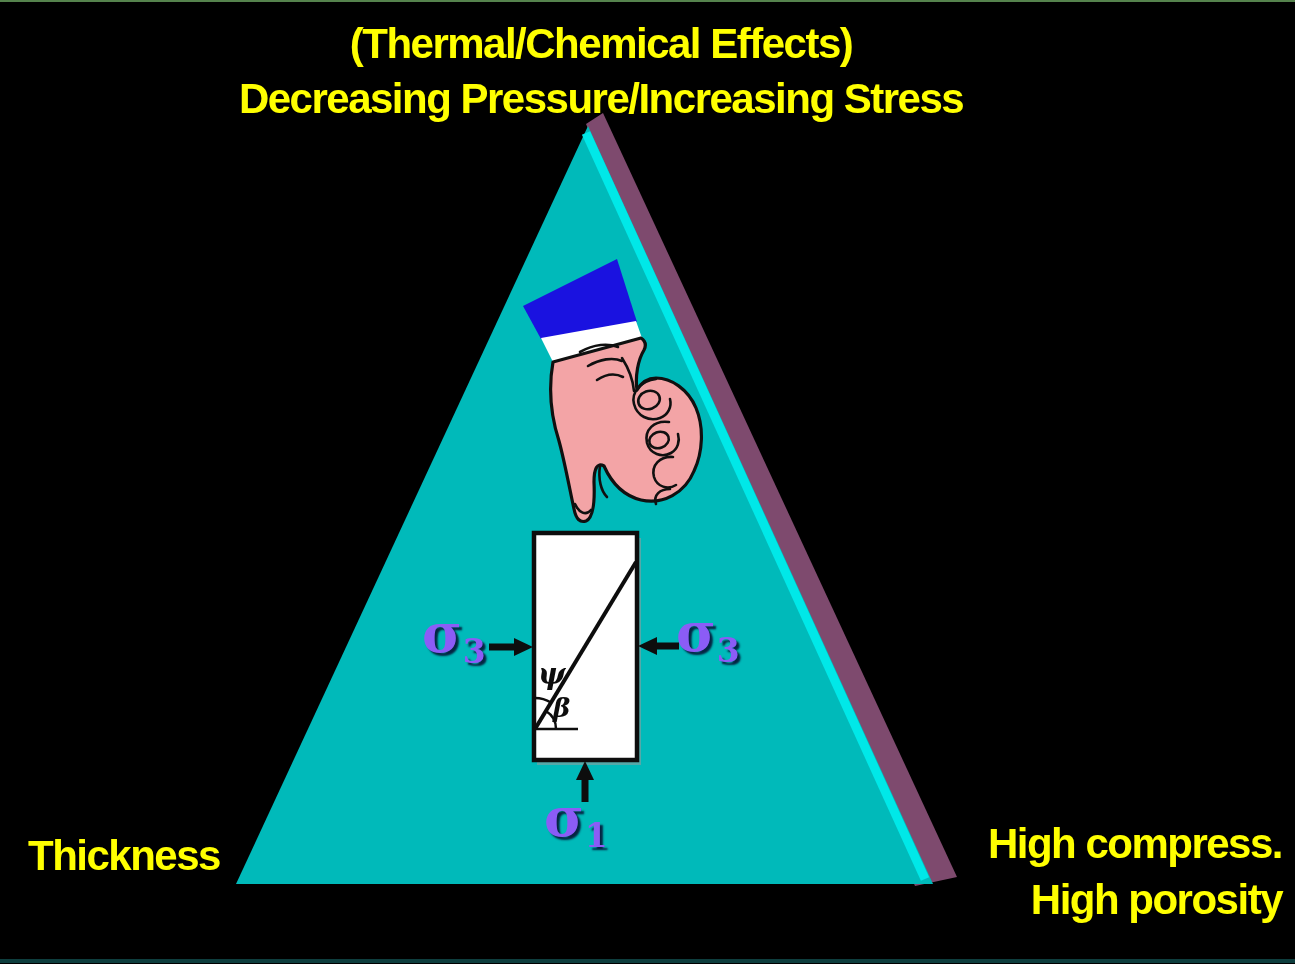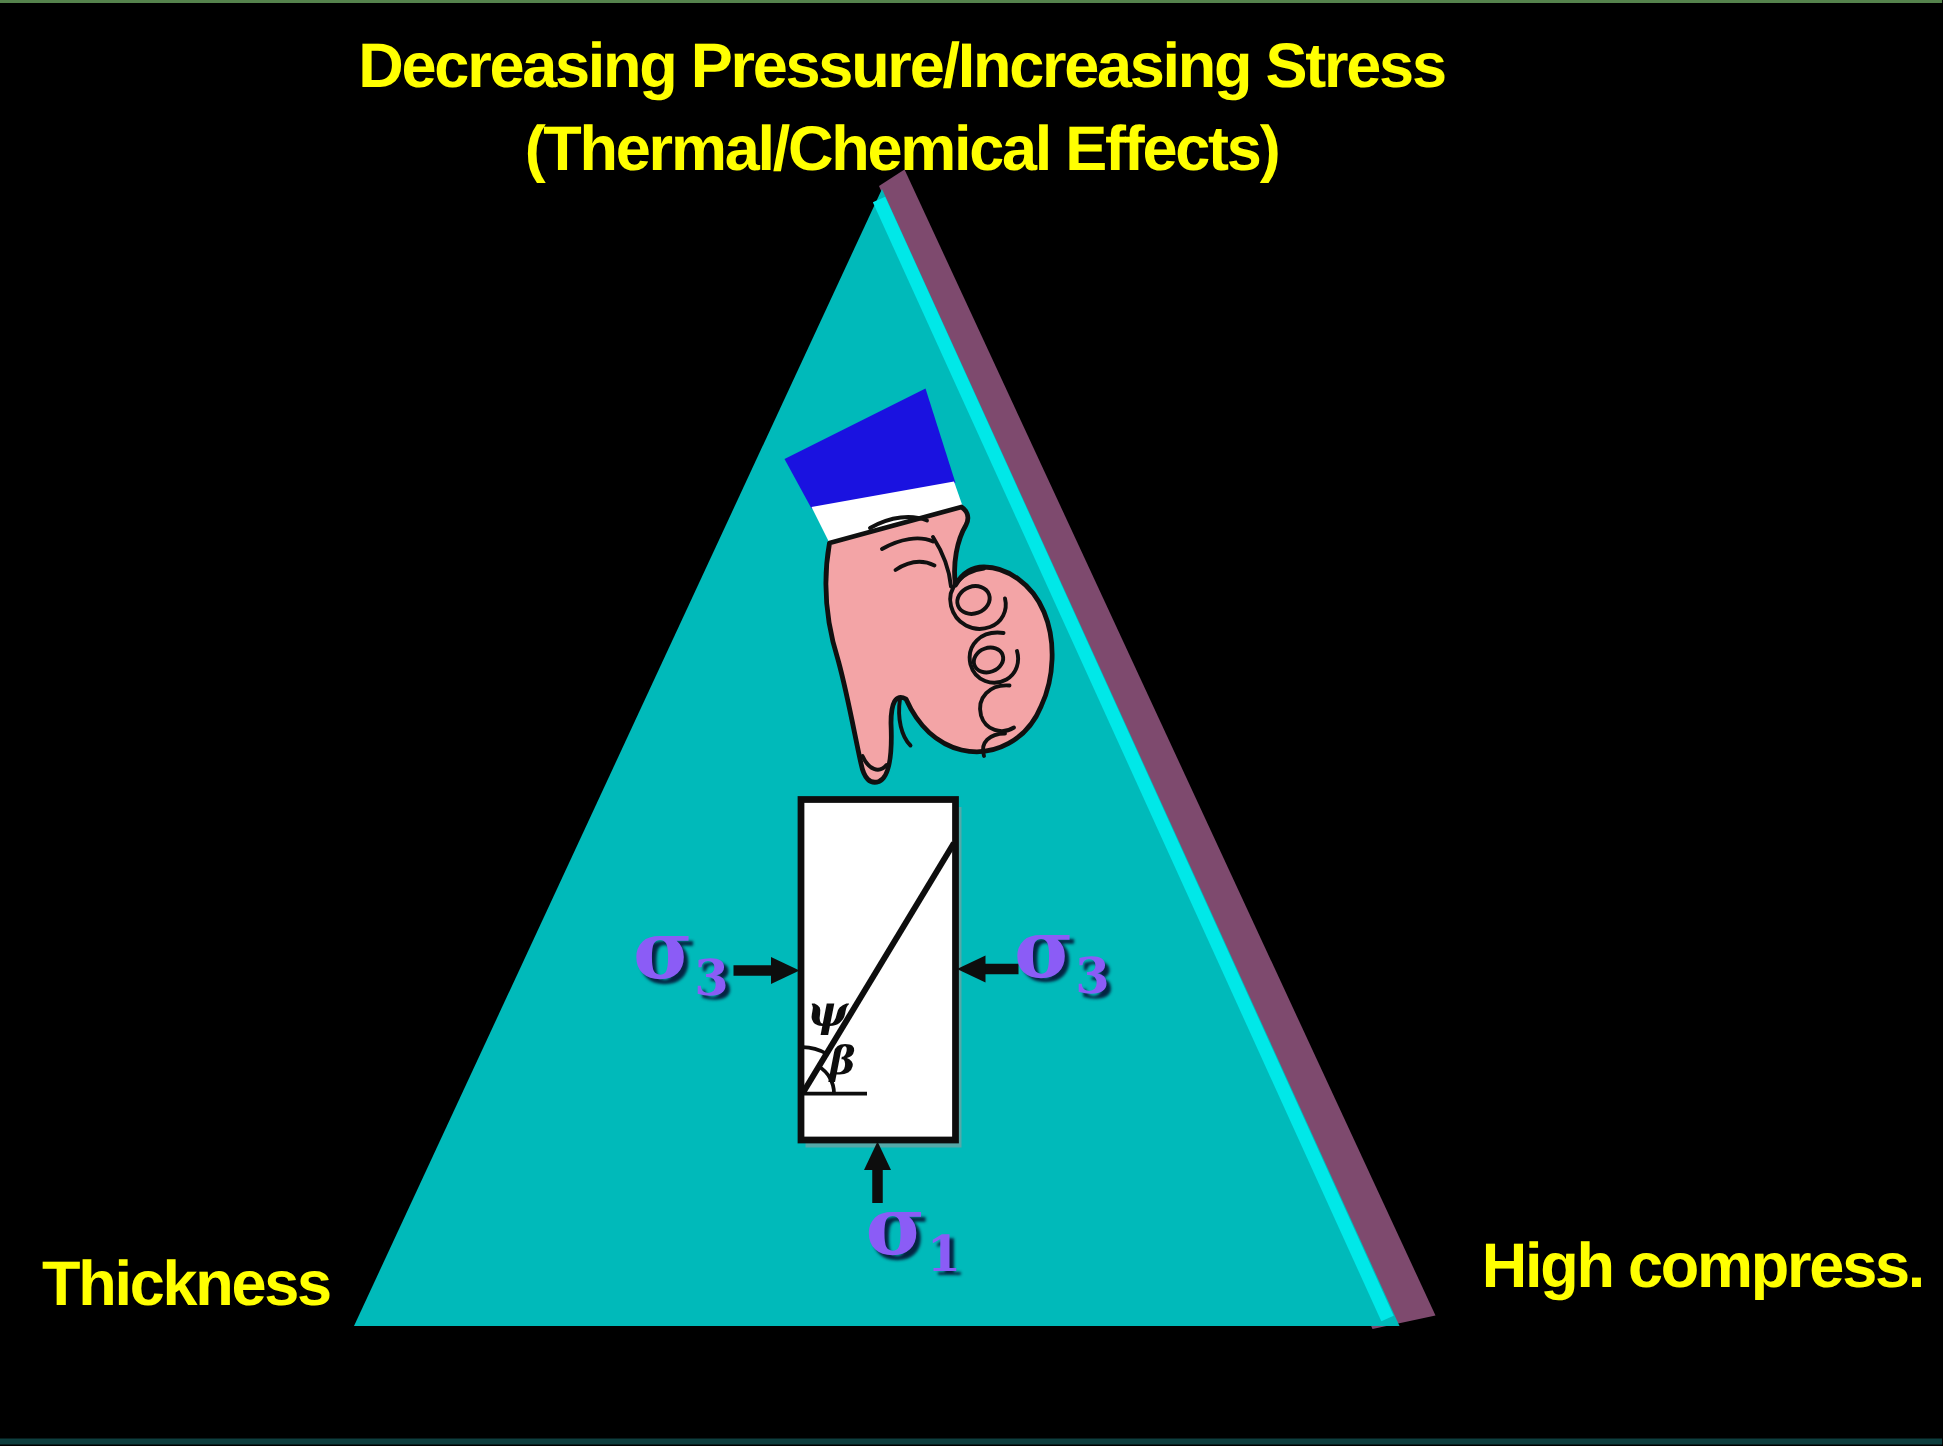--- a/index.html
+++ b/index.html
@@ -69,42 +69,42 @@
     white-space: nowrap;
   }
   .sigma-sub {
     font-size: 33px;
     position: relative;
     top: 11px;
     margin-left: 1px;
   }
   .s3-left  { left: 422px; top: 606px; }
   .s3-right { left: 676px; top: 605px; }
-  .s1       { left: 577px; top: 790px; text-align: center; }
+  .s1       { left: 544px; top: 790px; text-align: center; }
   .angle-label {
     position: absolute;
     font-family: "DejaVu Serif", serif;
     font-style: italic;
     font-weight: 700;
     color: #0d0d0d;
     line-height: 1;
   }
   .psi  { left: 538px; top: 660px; font-size: 29px; }
   .beta { left: 553px; top: 695px; font-size: 26px; }
 </style>
 </head>
 <body>
 
 <div class="stage">
 
   <div class="edge-line-top"></div>
 
   <div class="title">
+    <div>(Thermal/Chemical Effects)</div>
     <div>Decreasing Pressure/Increasing Stress</div>
-    <div>(Thermal/Chemical Effects)</div>
   </div>
 
   <svg class="scene" width="1295" height="964" viewBox="0 0 1295 964">
 
     <polygon points="603,113 957,877 915,886 586,124" fill="#7E4A6E"></polygon>
 
     <polygon points="588,126 933,884 236,884" fill="#00BABA"></polygon>
 
     <line x1="586" y1="133" x2="925" y2="879" stroke="#00E8E8" stroke-width="9"></line>
 
@@ -168,16 +168,17 @@
   <div class="sigma-label s1">
     <span>σ</span><span class="sigma-sub">1</span>
   </div>
 
   <div class="angle-label psi">ψ</div>
   <div class="angle-label beta">β</div>
 
   <div class="corner-label thickness">Thickness</div>
   <div class="corner-label high-block">
     <div>High compress.</div>
+    <div>High porosity</div>
   </div>
 
   <div class="edge-line-bottom"></div>
 </div>
 
 </body></html>

